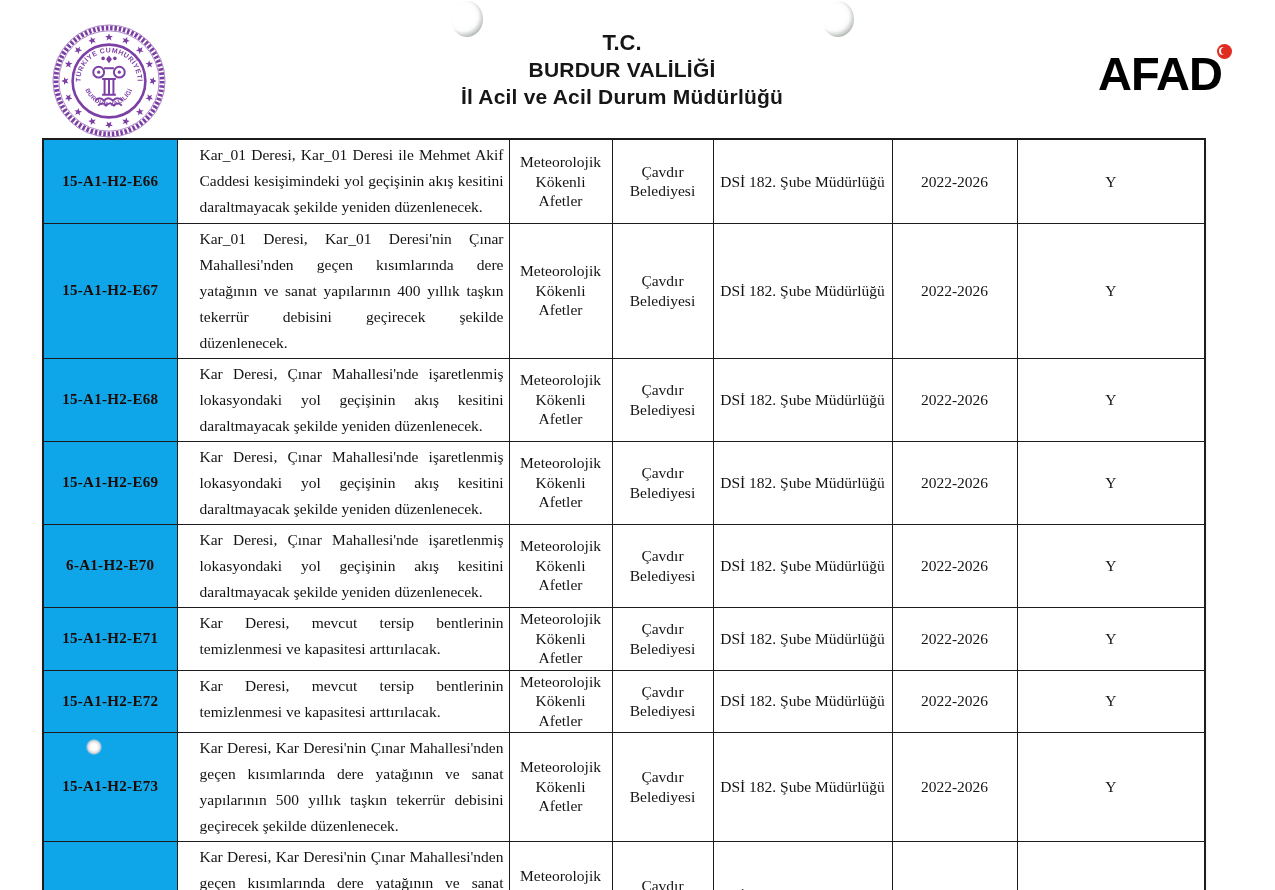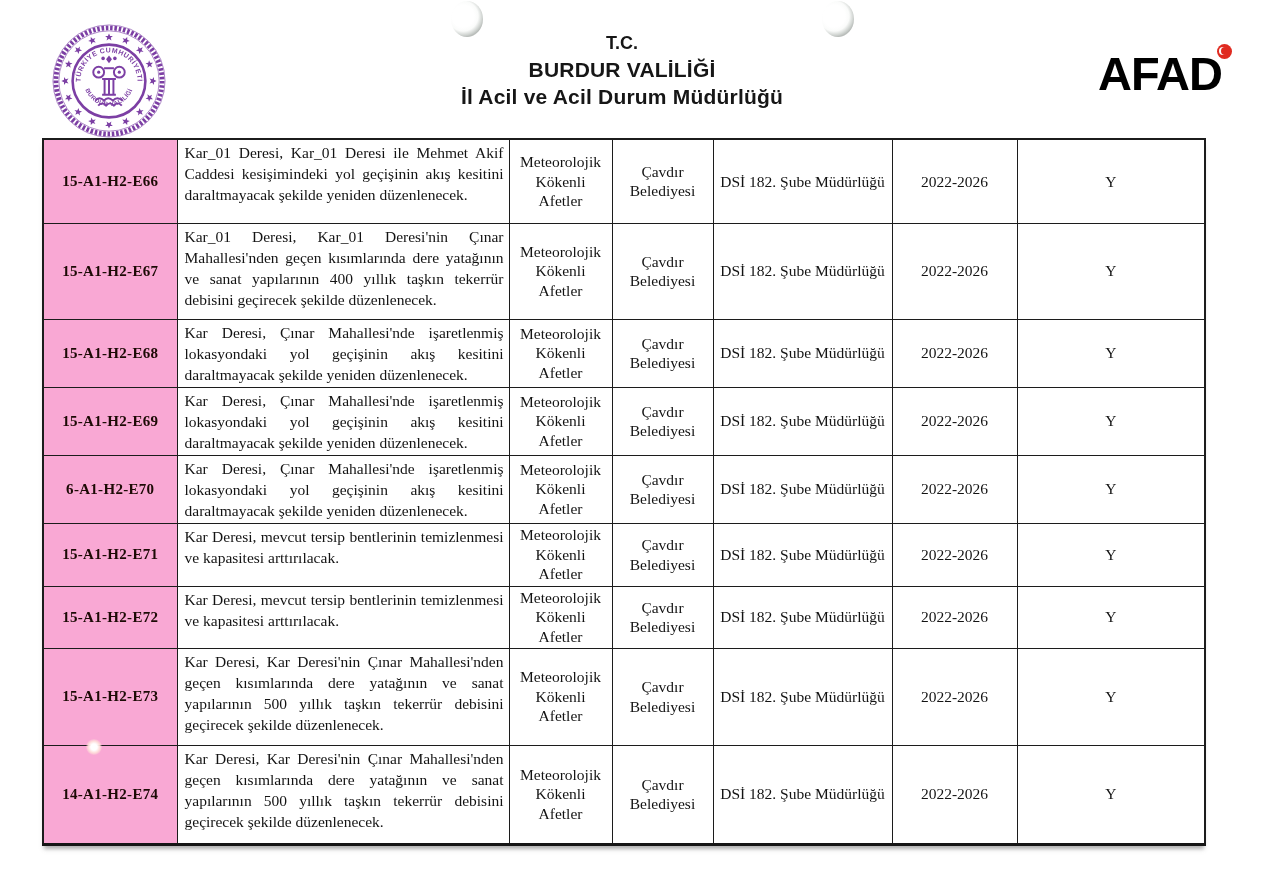--- a/index.html
+++ b/index.html
@@ -3,21 +3,21 @@
 <meta charset="utf-8">
 <style>
   html,body{margin:0;padding:0;background:#ffffff;}
   .page{position:relative;width:1275px;height:890px;background:#ffffff;overflow:hidden;
         font-family:"Liberation Serif","DejaVu Serif",serif;color:#111;}
 
   
   .letterhead{position:absolute;left:622px;top:30px;transform:translateX(-50%);
               text-align:center;font-family:"Liberation Sans","DejaVu Sans",sans-serif;
               font-weight:700;color:#161616;white-space:nowrap;}
-  .lh-tc{font-size:18px;line-height:26px;}
+  .lh-tc{font-size:22px;line-height:26px;}
   .lh-authority{font-size:21px;line-height:27px;letter-spacing:.2px;}
   .lh-department{font-size:21px;line-height:27px;letter-spacing:.2px;}
 
   
   .hole{position:absolute;width:32px;height:36px;border-radius:50%;
         background:radial-gradient(circle at 38% 42%, #ffffff 38%, #fafbfa 52%,
                    #d0d4d1 66%, #b8bcb9 73%, #e9ebe9 84%, rgba(255,255,255,0) 91%);}
   .hole-1{left:451px;top:1px;}
   .hole-2{left:822px;top:1px;}
 
@@ -33,24 +33,24 @@
   
   .seal{position:absolute;left:50px;top:22px;width:118px;height:118px;}
 
   
   .doc-table{position:absolute;left:42px;top:138px;width:1162px;
              border-collapse:collapse;table-layout:fixed;
              border:2px solid #1c1c1c;border-bottom:3px solid #161616;
              box-shadow:0 5px 4px -2px rgba(110,110,110,.55);}
   .doc-table td{border:1.3px solid #1c1c1c;overflow:hidden;}
 
-  td.code{background:#f9a8d4;text-align:center;vertical-align:middle;
+  td.code{background:#0ea5e9;text-align:center;vertical-align:middle;
           font-weight:700;font-size:15px;letter-spacing:.3px;color:#1c0a05;padding:2px;}
   td.desc{vertical-align:top;text-align:justify;text-align-last:left;
-          font-size:15.5px;line-height:21px;padding:2px 5px 2px 7px;color:#131313;}
+          font-size:15.5px;line-height:26px;padding:2px 5px 2px 22px;color:#131313;}
   td.mid{text-align:center;vertical-align:middle;font-size:15.5px;line-height:19.5px;
          padding:1px 3px;color:#131313;}
 
   tr:nth-child(1){height:84px;}
   tr:nth-child(2){height:96px;}
   tr:nth-child(3){height:60px;}
   tr:nth-child(4){height:59px;}
   tr:nth-child(5){height:60px;}
   tr:nth-child(6){height:63px;}
   tr:nth-child(7){height:62px;}

